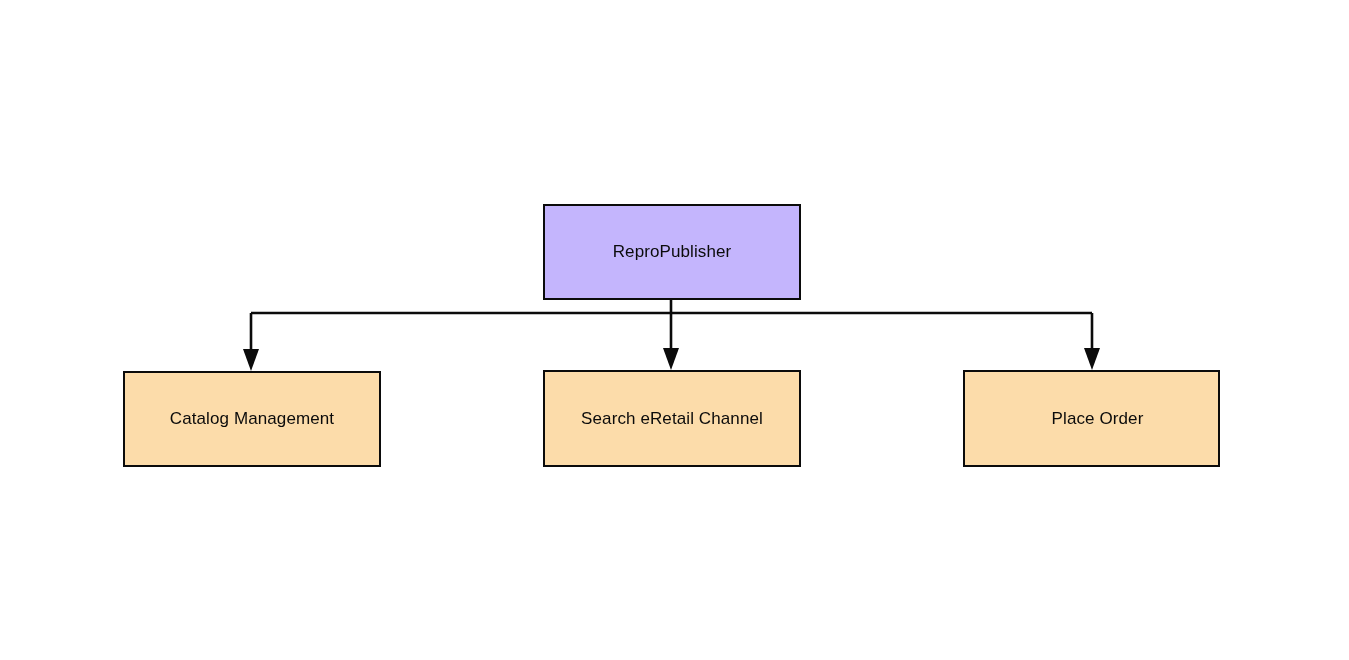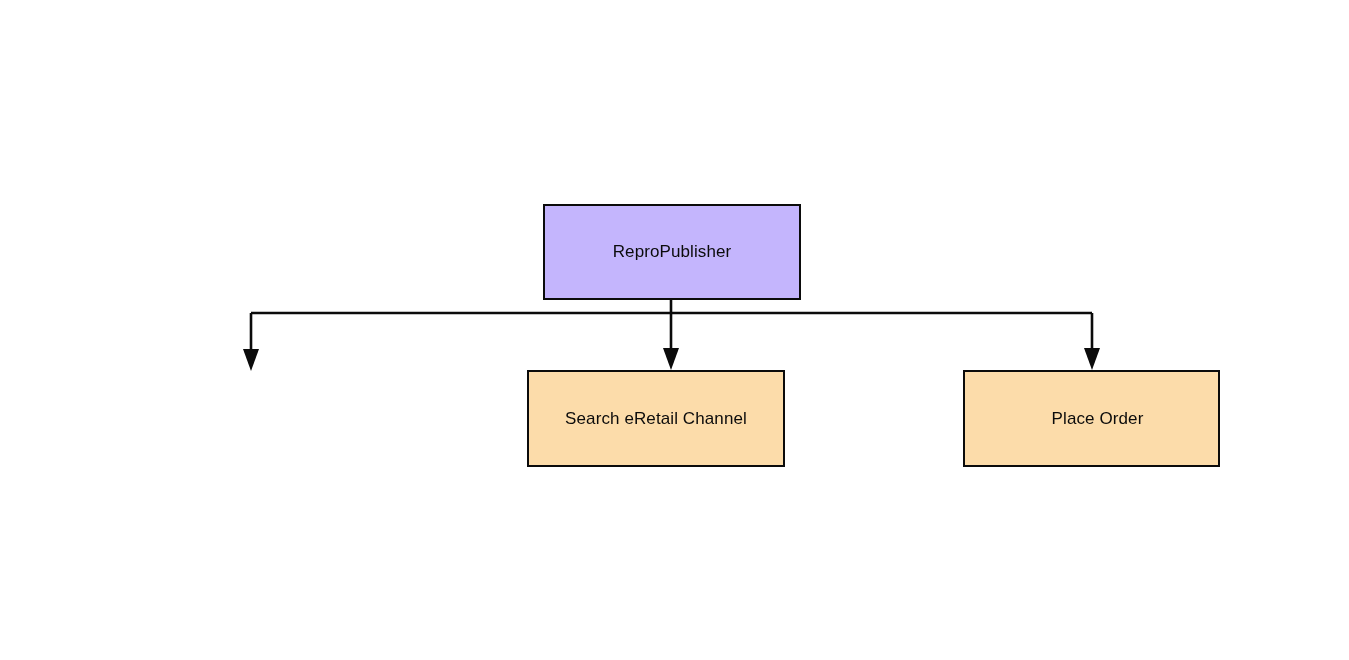--- a/index.html
+++ b/index.html
@@ -55,21 +55,21 @@
     margin-top: 44px;
   }
   .node-child-left {
     left: 123px;
     top: 371px;
     width: 258px;
     height: 96px;
     background: #fcdcaa;
   }
   .node-child-mid {
-    left: 527px;
+    left: 543px;
     top: 370px;
     width: 258px;
     height: 97px;
     background: #fcdcaa;
   }
   .node-child-right {
     left: 963px;
     top: 370px;
     width: 257px;
     height: 97px;
@@ -93,20 +93,23 @@
     <polygon points="251,371 243,349 259,349" fill="#0b0b0b"></polygon>
 
     <path d="M 1092 313 L 1092 352" stroke="#0b0b0b" stroke-width="2.6" fill="none"></path>
     <polygon points="1092,370 1084,348 1100,348" fill="#0b0b0b"></polygon>
   </svg>
 
   <div class="node node-root">
     <span class="node-label">ReproPublisher</span>
   </div>
 
+  <div class="node node-child-left">
+    <span class="node-label">Catalog Management</span>
+  </div>
 
   <div class="node node-child-mid">
     <span class="node-label">Search eRetail Channel</span>
   </div>
 
   <div class="node node-child-right">
     <span class="node-label">Place Order</span>
   </div>
 
 </div>

